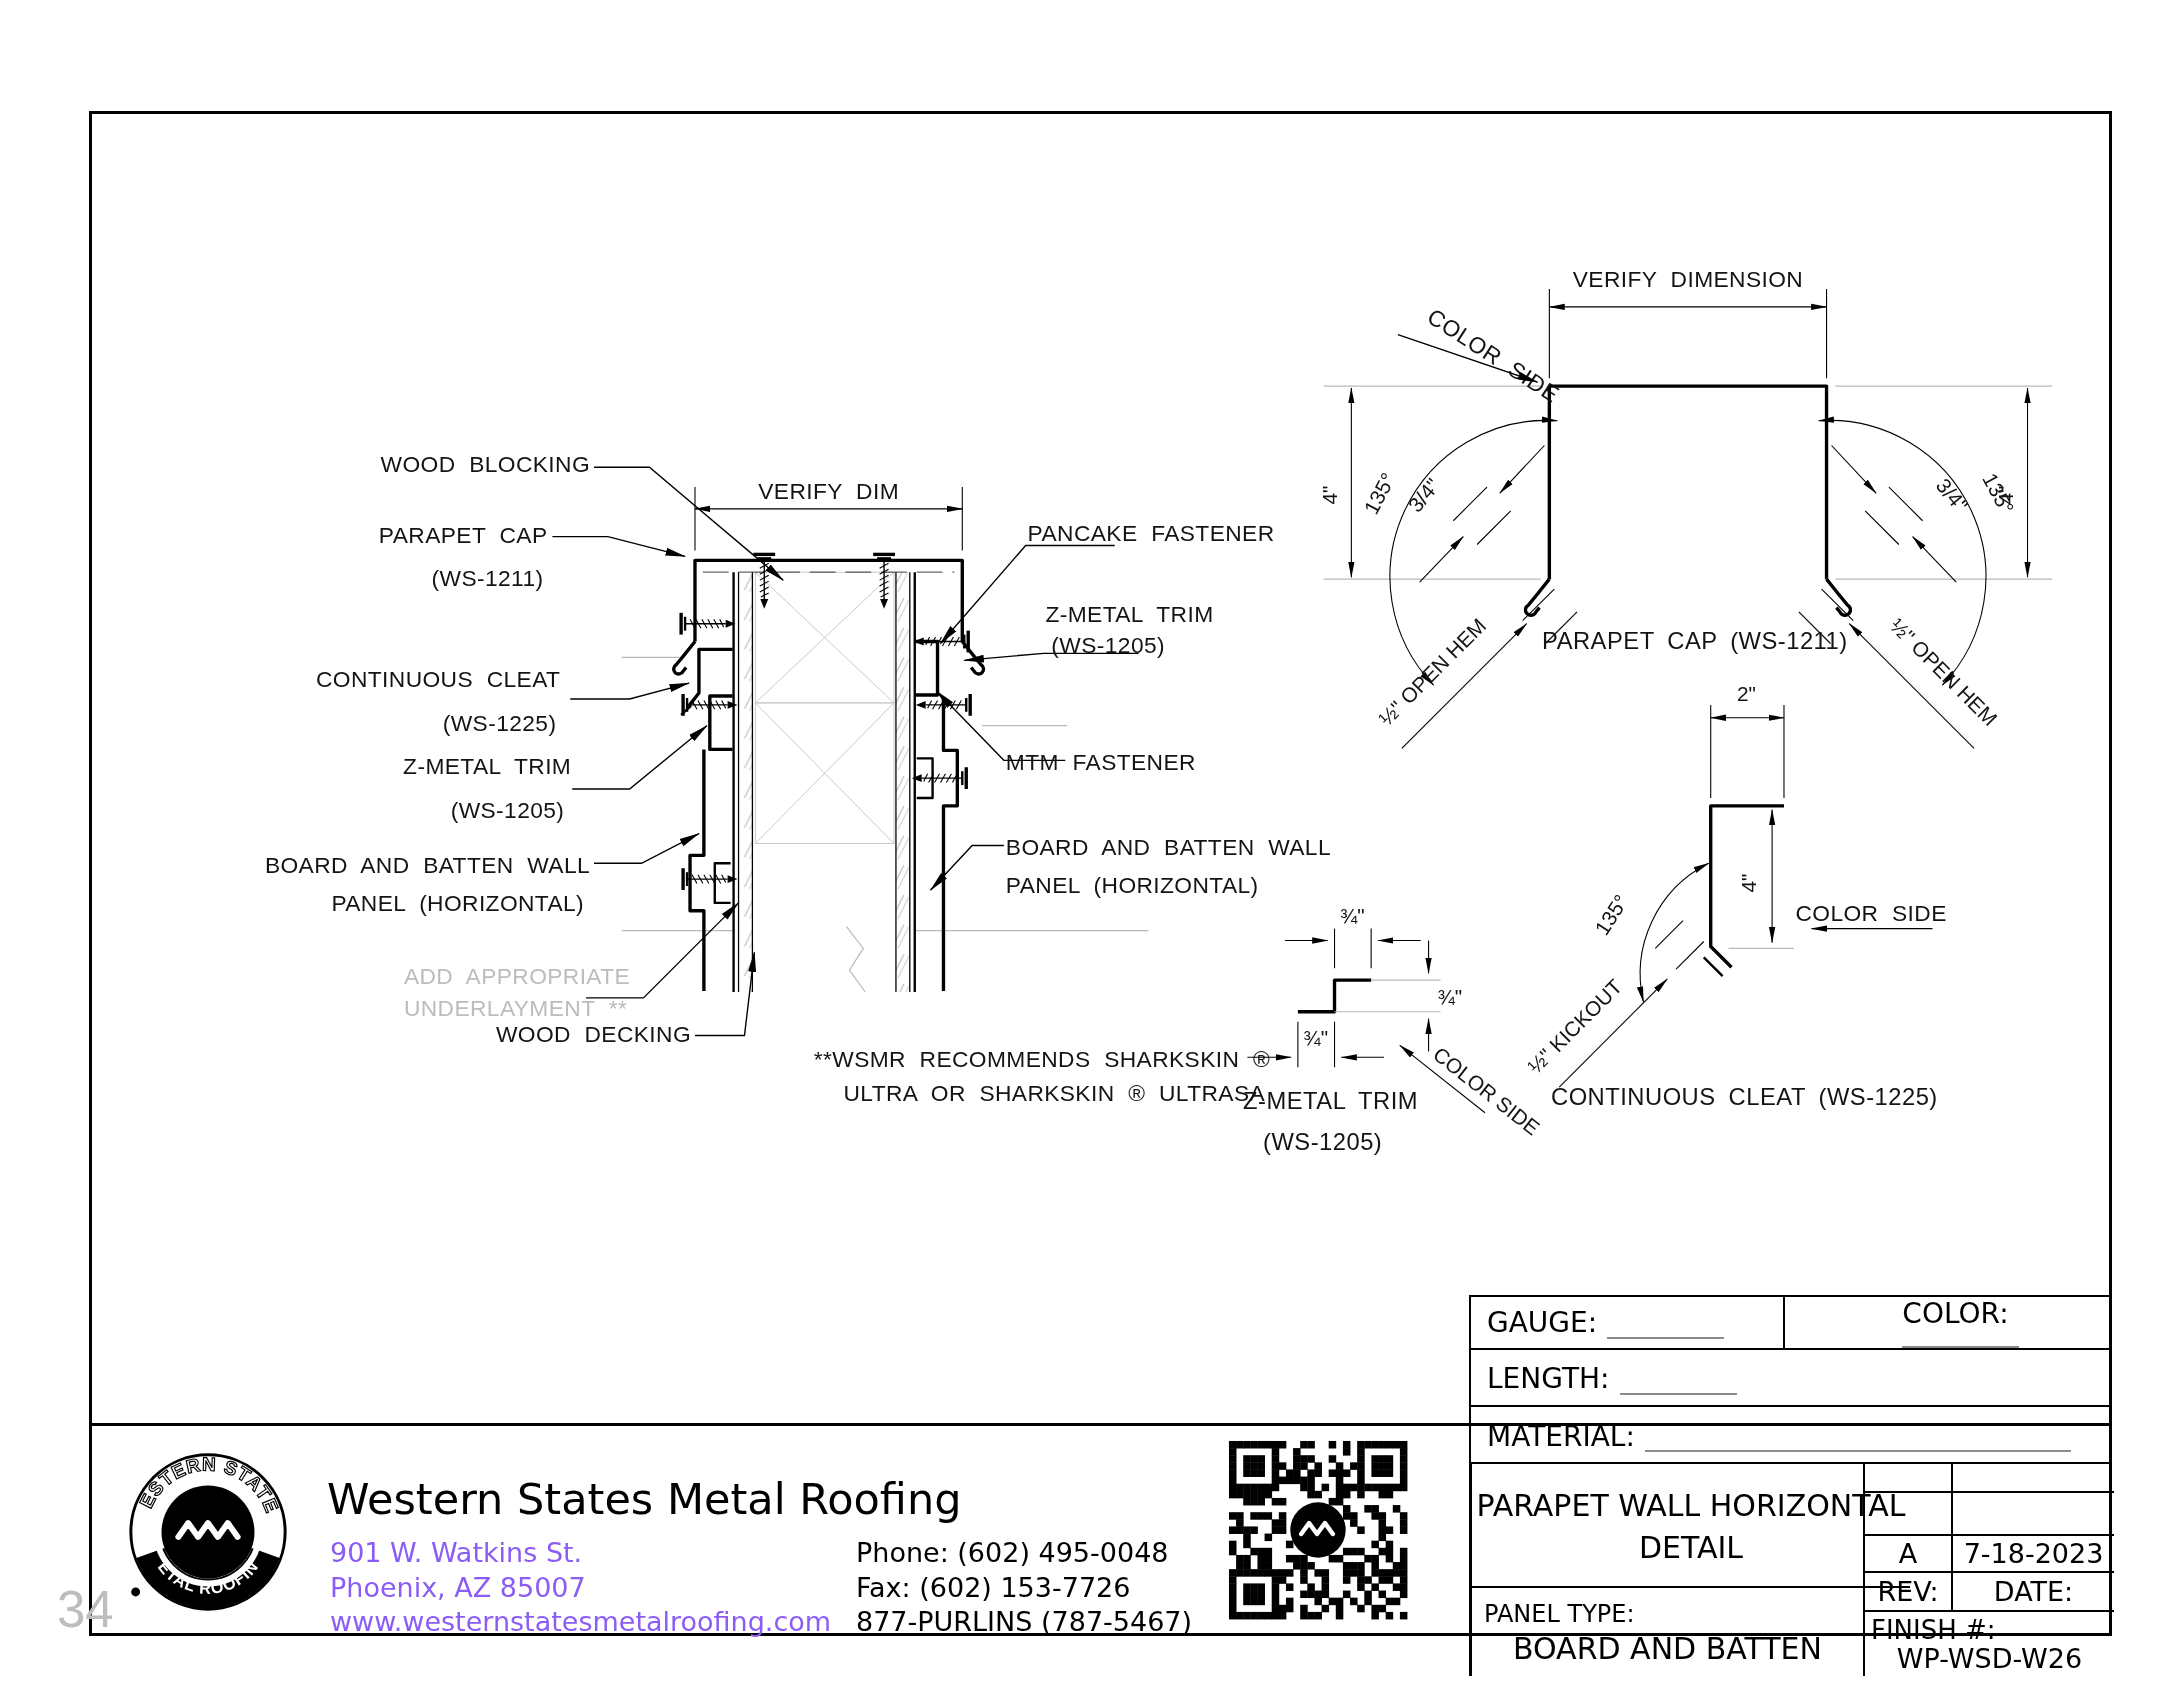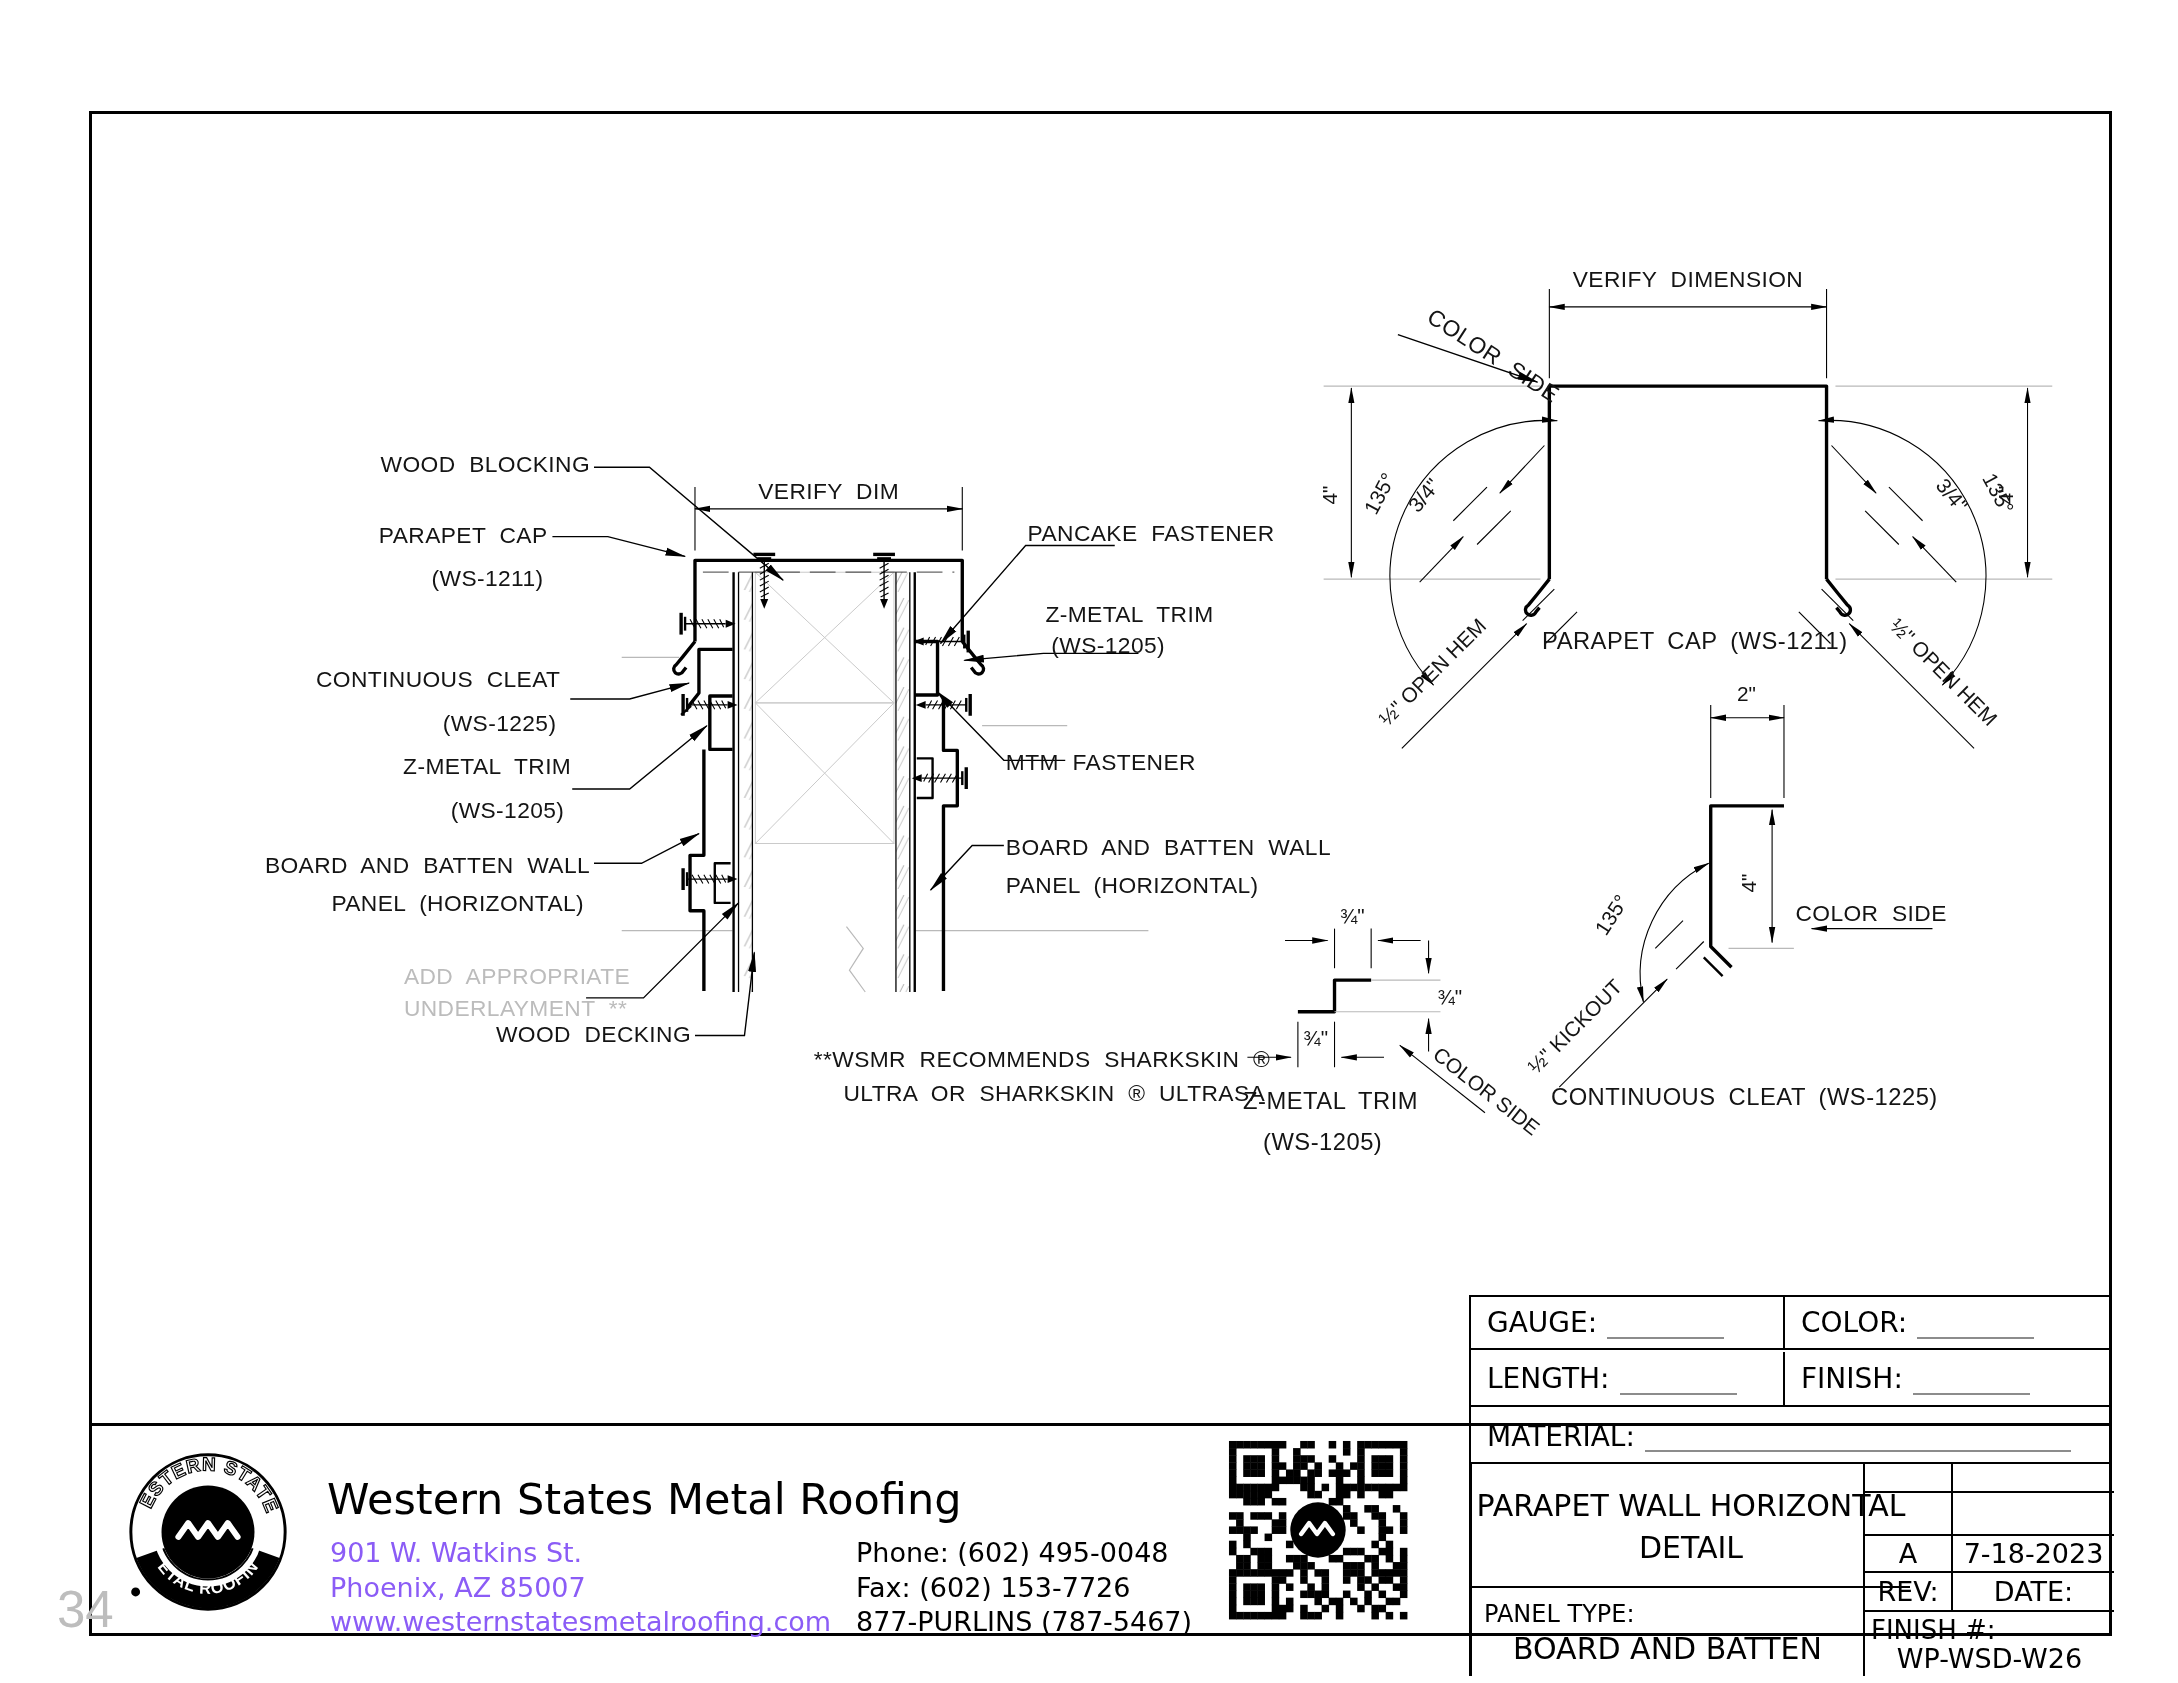--- a/index.html
+++ b/index.html
@@ -293,32 +293,28 @@
 
     <circle cx="137" cy="1608" r="4.5" fill="#000"></circle>
   </svg>
 
   <div id="spec" class="dv">
     <div class="srow" style="top:0;height:53px;border-bottom:2px solid #000;">
       <div class="scell" style="left:0;width:312px;">
         <span>GAUGE:</span>
           <span class="blank"></span>
       </div>
-      <div class="scell" style="left:312px;right:0;border-left:2px solid #000;">
+      <div class="scell" style="left:312px;right:0;border-left:2px solid #000;flex-direction:column;">
         <span>COLOR:</span>
           <span class="blank"></span>
       </div>
     </div>
     <div class="srow" style="top:55px;height:55px;border-bottom:2px solid #000;">
       <div class="scell" style="left:0;width:312px;">
         <span>LENGTH:</span>
-          <span class="blank"></span>
-      </div>
-      <div class="scell" style="left:312px;right:0;border-left:2px solid #000;">
-        <span>FINISH:</span>
           <span class="blank"></span>
       </div>
     </div>
     <div class="srow" style="top:113px;height:52px;">
       <div class="scell" style="left:0;right:0;">
         <span>MATERIAL:</span>
           <span class="blank blankL"></span>
       </div>
     </div>
   </div>

